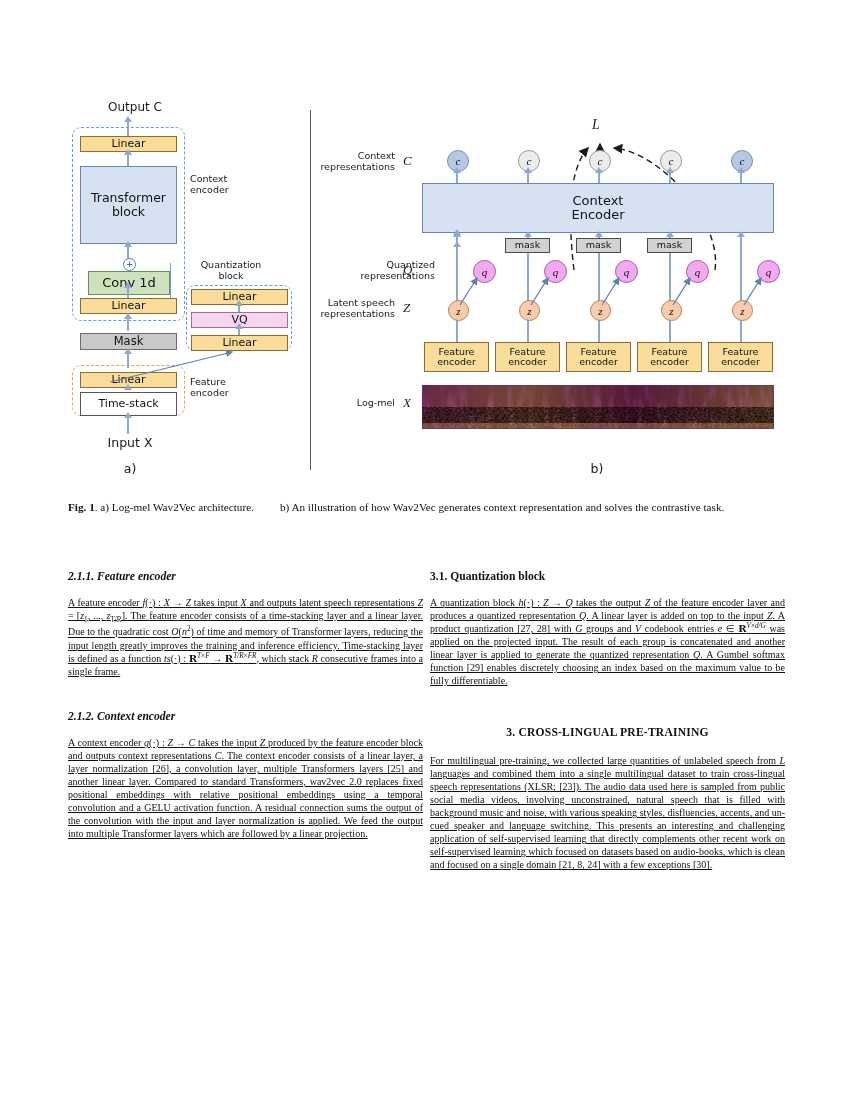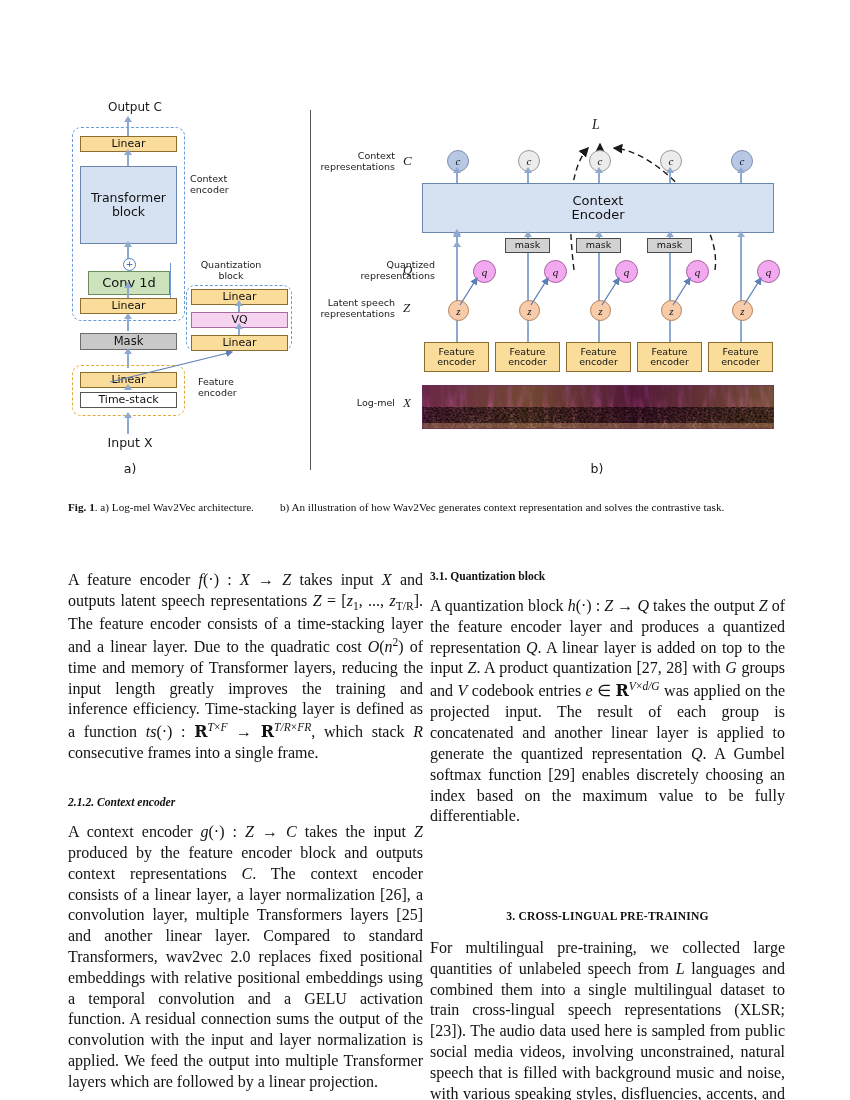--- a/index.html
+++ b/index.html
@@ -63,22 +63,22 @@
   .caption b{font-weight:bold;margin-top:12px;}
 
   
   .col{position:absolute;width:355px;}
   #colL{left:68px;top:570px;}
   #colR{left:430px;top:570px;}
 
   .sechead{font-size:11.6px;font-style:italic;font-weight:bold;margin:0 0 13px 0;}
   .sechead.plain{font-style:normal;}
   .sechead.centered{text-align:center;font-variant:normal;letter-spacing:.2px;}
-  .para{font-size:16px;line-height:1.30;text-align:justify;text-justify:inter-word;
-        margin:0 0 13px 0;hyphens:none;}
+  .para{font-size:10px;line-height:1.30;text-align:justify;text-justify:inter-word;
+        margin:0 0 13px 0;hyphens:none;text-decoration:underline;}
   .gap{height:19px;}
   i.v{font-style:italic;}
   .sup{font-size:.72em;vertical-align:super;}
   .sub{font-size:.72em;vertical-align:sub;}
   .bb{font-family:"DejaVu Serif",serif;font-weight:bold;font-style:normal;}
 </style>
 </head>
 <body>
 
 <div class="page">
@@ -128,42 +128,42 @@
       </div>
       <div class="varrow" style="left:127px;top:259px;height:14px;"></div>
 
       <div class="dashbox dash-orange" style="left:72px;top:270px;width:113px;height:51px;"></div>
 
       <div class="box bx-yellow" style="left:80px;top:277px;width:97px;height:16px;font-size:11px;">
         <span>Linear</span>
       </div>
       <div class="varrow" style="left:127px;top:295px;height:0px;"></div>
 
-      <div class="box bx-white" style="left:80px;top:297px;width:97px;height:16px;font-size:11px;">
+      <div class="box bx-white" style="left:80px;top:297px;width:97px;height:24px;font-size:11px;">
         <span>Time-stack</span>
       </div>
       <div class="varrow" style="left:127px;top:323px;height:16px;"></div>
 
       <div class="lbl lbl-c" style="left:75px;top:341px;width:110px;font-size:12.5px;">
         <span>Input X</span>
       </div>
 
       <div class="lbl lbl-c" style="left:90px;top:367px;width:80px;font-size:12.5px;">
         <span>a)</span>
       </div>
 
       <div class="lbl" style="left:190px;top:78px;width:60px;">
         <span style="white-space:pre-line">Context
 encoder</span>
       </div>
       <div class="lbl lbl-c" style="left:190px;top:164px;width:82px;">
         <span style="white-space:pre-line">Quantization
 block</span>
       </div>
-      <div class="lbl" style="left:190px;top:281px;width:60px;margin-left:8px;">
+      <div class="lbl" style="left:190px;top:281px;width:60px;">
         <span style="white-space:pre-line">Feature
 encoder</span>
       </div>
 
       <div class="dashbox dash-blue" style="left:186px;top:190px;width:106px;height:66px;"></div>
 
       <div class="box bx-yellow" style="left:191px;top:194px;width:97px;height:16px;font-size:11px;">
         <span>Linear</span>
       </div>
       <div class="varrow" style="left:238px;top:211px;height:9px;"></div>
@@ -405,20 +405,21 @@
       </div>
     </div>
   </div>
 
   <div class="caption">
     <b>Fig. 1</b><span>. a) Log-mel Wav2Vec architecture.</span><span style="display:inline-block;width:26px;"></span><span>b) An illustration of how Wav2Vec generates context representation and solves the contrastive task.</span>
   </div>
 
   <div class="col" id="colL">
 
+    <div class="sechead">2.1.1.  Feature encoder</div>
 
     <div class="para">
       A feature encoder <i class="v">f</i>(·) : <i class="v">X</i> → <i class="v">Z</i> takes input <i class="v">X</i> and out­puts
       latent speech representations <i class="v">Z</i> = [<i class="v">z</i><span class="sub">1</span>, ..., <i class="v">z</i><span class="sub">T/R</span>].
       The feature encoder consists of a time-stacking layer and a linear layer. Due to the quadratic cost
       <i class="v">O</i>(<i class="v">n</i><span class="sup">2</span>) of time and memory of Transformer layers, reducing the input
       length greatly improves the training and inference efficiency. Time-stacking layer is defined as a function
       <i class="v">ts</i>(·) : <span class="bb">R</span><span class="sup"><i class="v">T</i>×<i class="v">F</i></span> →
       <span class="bb">R</span><span class="sup"><i class="v">T/R</i>×<i class="v">FR</i></span>, which stack <i class="v">R</i>
       consecutive frames into a single frame.
@@ -448,21 +449,21 @@
       feature encoder layer and produces a quantized representation <i class="v">Q</i>. A linear layer is added on top to the input
       <i class="v">Z</i>. A product quantization [27, 28] with <i class="v">G</i> groups and <i class="v">V</i> codebook entries
       <i class="v">e</i> ∈ <span class="bb">R</span><span class="sup"><i class="v">V</i>×<i class="v">d/G</i></span> was applied on the
       projected input. The result of each group is concatenated and another linear layer is applied to generate the quantized
       representation <i class="v">Q</i>. A Gumbel soft­max function [29] enables discretely choosing an index based on the maximum
       value to be fully differentiable.
     </div>
 
     <div class="gap" style="height:26px;"></div>
 
-    <div class="sechead plain centered" style="margin-bottom:15px;margin-top:44px;">3.  CROSS-LINGUAL PRE-TRAINING</div>
+    <div class="sechead plain centered" style="margin-bottom:15px;">3.  CROSS-LINGUAL PRE-TRAINING</div>
 
     <div class="para">
       For multilingual pre-training, we collected large quantities of unlabeled speech from <i class="v">L</i> languages and combined
       them into a single multilingual dataset to train cross-lingual speech representations (XLSR; [23]). The audio data used here is
       sampled from public social media videos, involving uncon­strained, natural speech that is filled with background mu­sic
       and noise, with various speaking styles, disfluencies, ac­cents, and un-cued speaker and language switching. This presents an
       interesting and challenging application of self-supervised learning that directly complements other recent work on self-supervised
       learning which focused on datasets based on audio-books, which is clean and focused on a single domain [21, 8, 24] with a few
       exceptions [30].
     </div>

